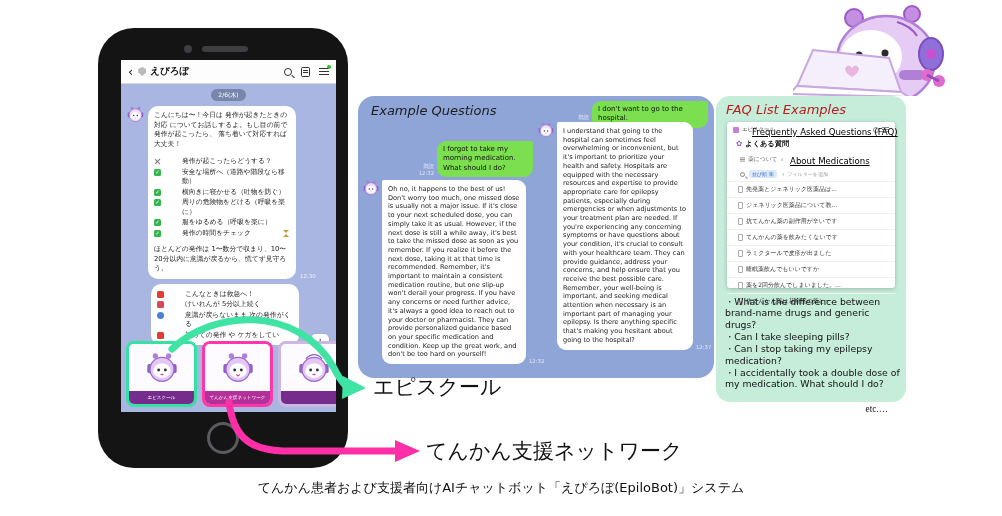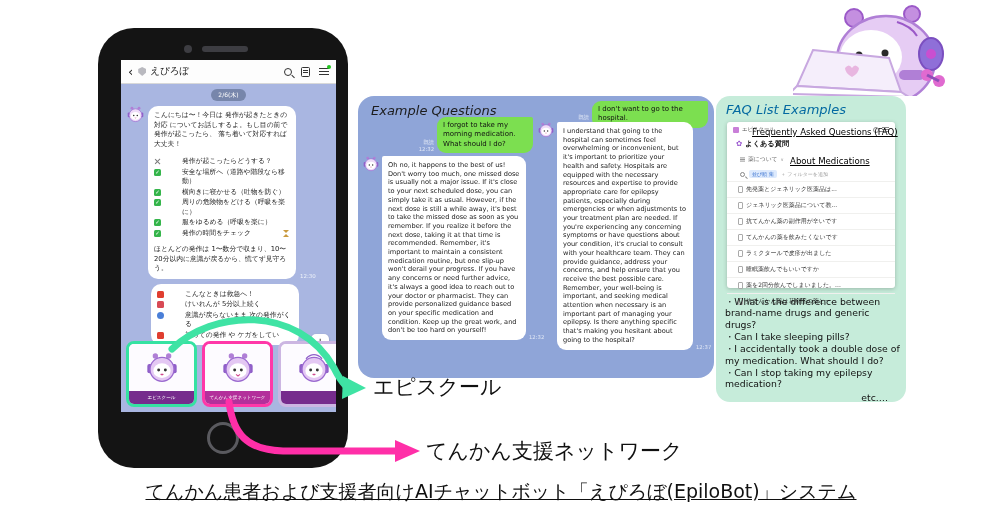--- a/index.html
+++ b/index.html
@@ -9,21 +9,21 @@
   
   .phone { position:absolute; left:98px; top:28px; width:250px; height:440px; background:#141414; border-radius:36px; z-index:2; }
   .cam { position:absolute; left:86px; top:17px; width:8px; height:8px; border-radius:50%; background:#3d3d42; }
   .speaker { position:absolute; left:104px; top:18px; width:46px; height:6px; border-radius:3px; background:#3d3d42; }
   .home-btn { position:absolute; left:calc(50% - 16px); top:394px; width:32px; height:32px; border:3px solid #5a5a5f; border-radius:50%; }
   .screen { position:absolute; left:23px; top:32px; width:215px; height:352px; background:#fff; overflow:hidden; }
 
   .line-header { position:relative; height:24px; background:#fdfdfd; border-bottom:1px solid #d8d8d8; display:flex; align-items:center; padding:0 7px; gap:4px; }
   .back { font-size:13px; color:#222; line-height:1; margin-right:1px; }
   .badge { width:8px; height:9px; background:#b9b9bf; clip-path:polygon(50% 0,100% 22%,100% 62%,50% 100%,0 62%,0 22%); }
-  .line-title { font-size:9.5px; font-weight:normal; color:#111; white-space:nowrap; }
+  .line-title { font-size:9.5px; font-weight:bold; color:#111; white-space:nowrap; }
   .hd-icons { margin-left:auto; display:flex; align-items:center; gap:9px; }
   .i-mag { position:relative; width:8px; height:8px; border:1.3px solid #333; border-radius:50%; }
   .i-mag::after { content:""; position:absolute; left:6px; top:7px; width:4px; height:1.3px; background:#333; transform:rotate(45deg); }
   .i-doc { width:9px; height:10px; border:1.2px solid #333; border-radius:1.5px; position:relative; }
   .i-doc::after { content:""; position:absolute; left:1px; top:2px; width:5px; height:1px; background:#333; box-shadow:0 2px 0 #333; }
   .i-menu { position:relative; width:10px; height:9px; }
   .i-menu::before { content:""; position:absolute; left:0; top:1px; width:10px; height:1.3px; background:#333; box-shadow:0 3px 0 #333, 0 6px 0 #333; }
   .i-menu::after { content:""; position:absolute; right:-2px; top:-2px; width:4px; height:4px; border-radius:50%; background:#22c51f; }
 
   .chat { position:absolute; left:0; right:0; top:24px; bottom:0; background:#a9b6e1; }
@@ -54,35 +54,35 @@
   .card { width:71px; height:66px; background:#fff; border-radius:8px; border:3px solid #ccb6e2; overflow:hidden; display:flex; flex-direction:column; }
   .card.c1 { border-color:#35e2a2; } .card.c2 { border-color:#ff37a8; }
   .card .pic { flex:1; display:flex; align-items:center; justify-content:center; background:#fdfbff; }
   .card .bar { height:13px; font-size:4.6px; color:#fff; text-align:center; line-height:13px; white-space:nowrap; overflow:hidden; }
   .card.c1 .bar { background:#762c8d; } .card.c2 .bar { background:#b3309b; } .card.c3 .bar { background:#762c8d; }
 
   
   .ex-panel { position:absolute; left:358px; top:96px; width:356px; height:282px; background:#8fa5d8; border-radius:16px; z-index:1; }
   .panel-title { position:absolute; left:13px; top:7px; font-style:italic; font-size:13px; color:#1c1c1c; }
   .conv { position:absolute; top:0; height:100%; width:178px; }
-  .conv-l { left:0; } .conv-r { left:178px; }
+  .conv-l { left:0;margin-top:24px; } .conv-r { left:178px; }
   .user-row { position:absolute; display:flex; align-items:flex-end; gap:3px; }
   .conv-l .user-row { top:21px; right:3px; } .conv-r .user-row { top:5px; right:6px; }
   .meta { font-size:5.3px; color:#e3e9f6; text-align:right; line-height:1.35; white-space:pre-line; }
   .g-bubble { background:#7cdf50; border-radius:9px; border-top-right-radius:2px; padding:4px 6px; font-size:7px; line-height:1.35; color:#111; }
   .conv-l .g-bubble { width:96px; } .conv-r .g-bubble { width:116px; }
   .bot-row { position:absolute; display:flex; align-items:flex-start; gap:3px; }
   .conv-l .bot-row { top:60px; left:5px; } .conv-r .bot-row { top:26px; left:2px; }
   .w-bubble { background:#fff; border-radius:9px; border-top-left-radius:2px; padding:5px 6px; font-size:6.6px; line-height:1.32; color:#222; }
   .conv-l .w-bubble { width:144px; } .conv-r .w-bubble { width:136px; }
   .b-time { align-self:flex-end; font-size:5.3px; color:#e3e9f6; }
 
   
   .faq-panel { position:absolute; left:716px; top:96px; width:190px; height:306px; background:#c6ecda; border-radius:14px; z-index:1; }
-  .faq-title { position:absolute; left:10px; top:6px; font-style:italic; font-size:13px; color:#0369a1; }
+  .faq-title { position:absolute; left:10px; top:6px; font-style:italic; font-size:13px; color:#b91c1c; }
   .notion { position:absolute; left:11px; top:26px; width:168px; height:166px; background:#fff; border-radius:3px; box-shadow:0 1px 4px rgba(0,0,0,.22); }
   .n-top { display:flex; align-items:center; gap:3px; padding:4px 6px 2px; }
   .ws-icon { width:6px; height:6px; border-radius:1px; background:#c97fd8; }
   .ws-name { font-size:5.4px; color:#555; }
   .n-top .sp { flex:1; }
   .i-gear { width:6px; height:6px; border:1px solid #8a8a8a; border-radius:50%; }
   .i-bars { width:7px; height:1.2px; background:#8a8a8a; box-shadow:0 2px 0 #8a8a8a, 0 -2px 0 #8a8a8a; margin:3px 0; }
   .n-page { display:flex; align-items:center; gap:3px; padding:4px 6px 2px 9px; }
   .flower { color:#9b59d0; font-size:7.5px; line-height:1; }
   .page-t { font-size:7.2px; font-weight:bold; color:#111; }
@@ -94,28 +94,28 @@
   .i-mag-s::after { content:""; position:absolute; left:4px; top:4.5px; width:2.5px; height:1px; background:#888; transform:rotate(45deg); }
   .chip { background:#ddeafd; color:#3a72cf; font-size:5px; padding:1px 3px; border-radius:2px; white-space:nowrap; }
   .add-f { font-size:5px; color:#9a9a9a; white-space:nowrap; }
   .n-item { display:flex; align-items:center; gap:3px; padding:3px 5px 3px 11px; border-top:1px solid #f0f0ee; font-size:6px; color:#333; white-space:nowrap; overflow:hidden; }
   .i-file { flex:0 0 auto; width:5px; height:7px; border:1px solid #aaa; border-radius:1px; }
   .ann { position:absolute; color:#000; font-size:8.6px; white-space:nowrap; z-index:3;text-decoration:underline; }
   .ann-faq { left:36px; top:31px; }
   .ann-about { left:74px; top:60px; }
   .faq-qs { position:absolute; left:9px; right:4px; top:200px; font-size:9.3px; line-height:1.22; color:#111; }
   .faq-qs div { margin-bottom:1px; }
-  .etc { text-align:right; padding-right:14px; margin-top:2px; }
+  .etc { text-align:right; padding-right:14px; margin-top:14px;font-family:Liberation Serif, serif; }
 
   
   .arrows { position:absolute; left:0; top:0; z-index:6; pointer-events:none; }
   .lbl { position:absolute; font-size:21px; color:#101010; z-index:7; white-space:nowrap; }
   .lbl-epi { left:373px; top:373px; }
   .lbl-net { left:426px; top:437px; }
-  .caption { position:absolute; left:0; right:0; top:479px; text-align:center; font-size:19px; color:#101010;text-decoration:underline; }
+  .caption { position:absolute; left:0; right:0; top:479px; text-align:center; font-size:13px; color:#101010; }
   .mascot-big { position:absolute; left:793px; top:2px; z-index:2; }
 </style>
 </head>
 <body>
 
 <div class="phone">
   <div class="cam"></div>
   <div class="speaker"></div>
   <div class="screen">
 
@@ -374,22 +374,22 @@
         <span>抗てんかん薬は花粉症の薬と一...</span>
       </div>
   </div>
 
   <div class="ann ann-faq">Frequently Asked Questions (FAQ)</div>
   <div class="ann ann-about">About Medications</div>
 
   <div class="faq-qs">
     <div>・What is the difference between brand-name drugs and generic drugs?</div>
     <div>・Can I take sleeping pills?</div>
+    <div>・Can I stop taking my epilepsy medication?</div>
     <div>・I accidentally took a double dose of my medication. What should I do?</div>
-    <div>・Can I stop taking my epilepsy medication?</div>
     <div class="etc">etc.…</div>
   </div>
 </div>
 
 <svg class="mascot-big" width="160" height="94" viewBox="0 0 160 94">
   <line x1="64" y1="20" x2="72" y2="32" stroke="#a06cd0" stroke-width="2.5"></line>
   <line x1="116" y1="16" x2="110" y2="30" stroke="#a06cd0" stroke-width="2.5"></line>
   <circle cx="61" cy="16" r="9" fill="#c48fe0" stroke="#9b59c8" stroke-width="2"></circle>
   <circle cx="119" cy="12" r="8" fill="#c48fe0" stroke="#9b59c8" stroke-width="2"></circle>
   <ellipse cx="93" cy="58" rx="49" ry="44" fill="#e6ccf4" stroke="#b07fd6" stroke-width="2.5"></ellipse>

